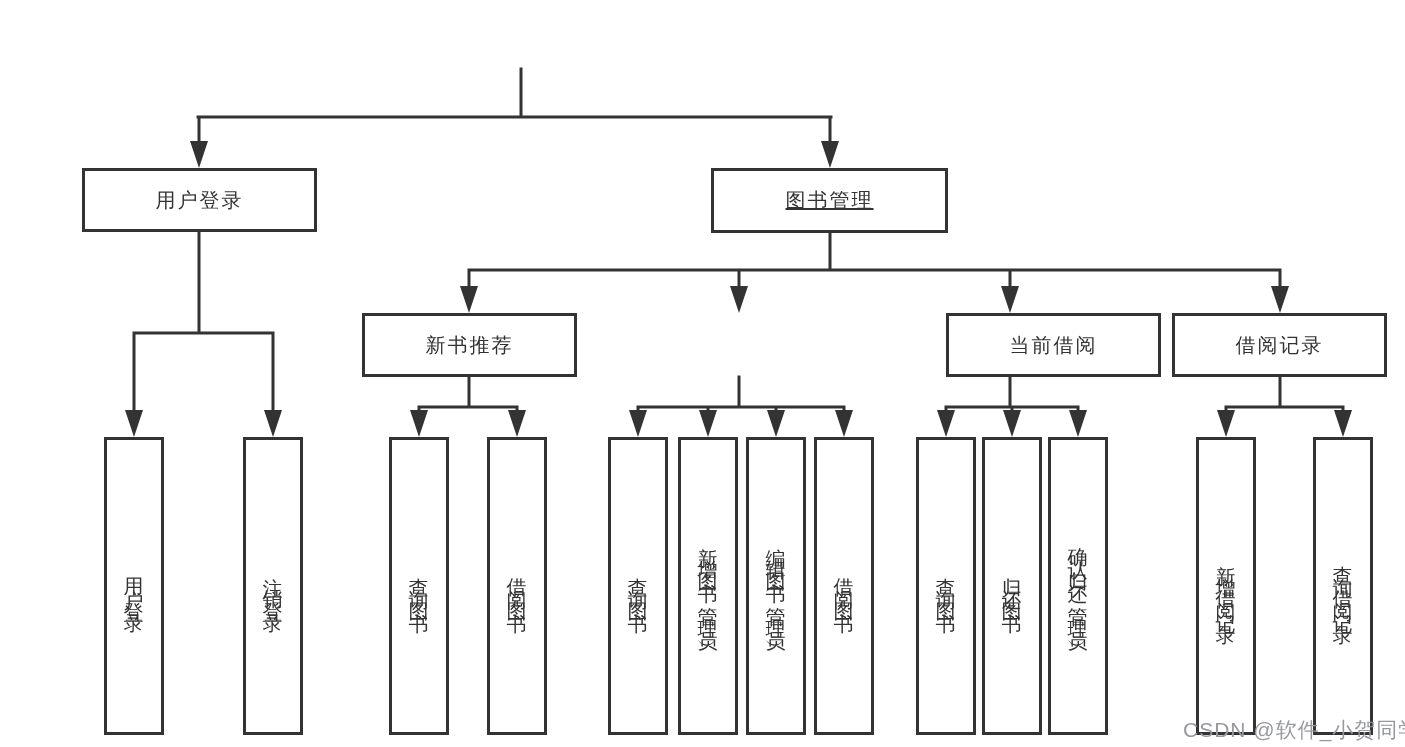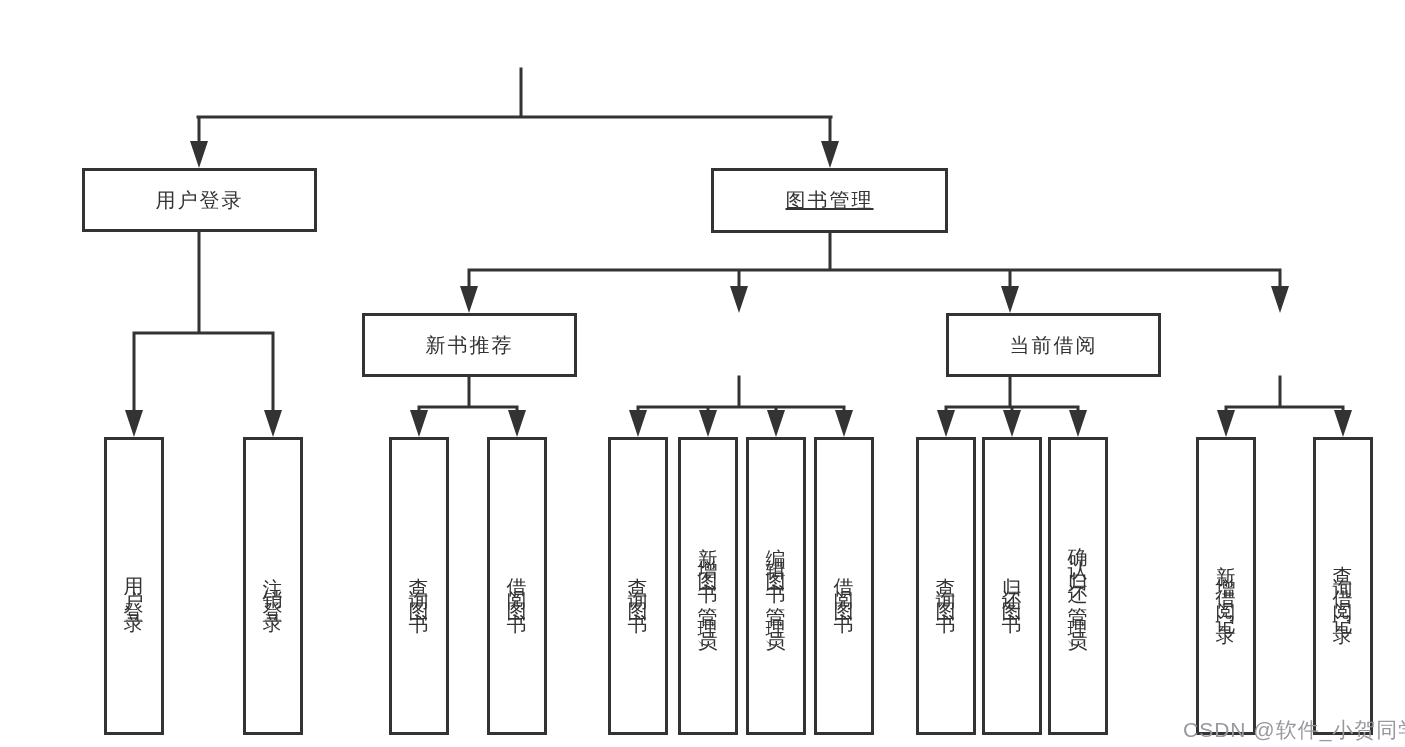--- a/index.html
+++ b/index.html
@@ -132,20 +132,23 @@
   <div class="node n-l2b">
     <span class="h-label">图书管理</span>
   </div>
 
   <div class="node n-l3a">
     <span class="h-label">新书推荐</span>
   </div>
   <div class="node n-l3c">
     <span class="h-label">当前借阅</span>
   </div>
+  <div class="node n-l3d">
+    <span class="h-label">借阅记录</span>
+  </div>
 
   <div class="node leaf n-lf01">
     <span class="v-label">用户登录</span>
   </div>
   <div class="node leaf n-lf02">
     <span class="v-label">注销登录</span>
   </div>
 
   <div class="node leaf n-lf11">
     <span class="v-label">查询图书</span>

